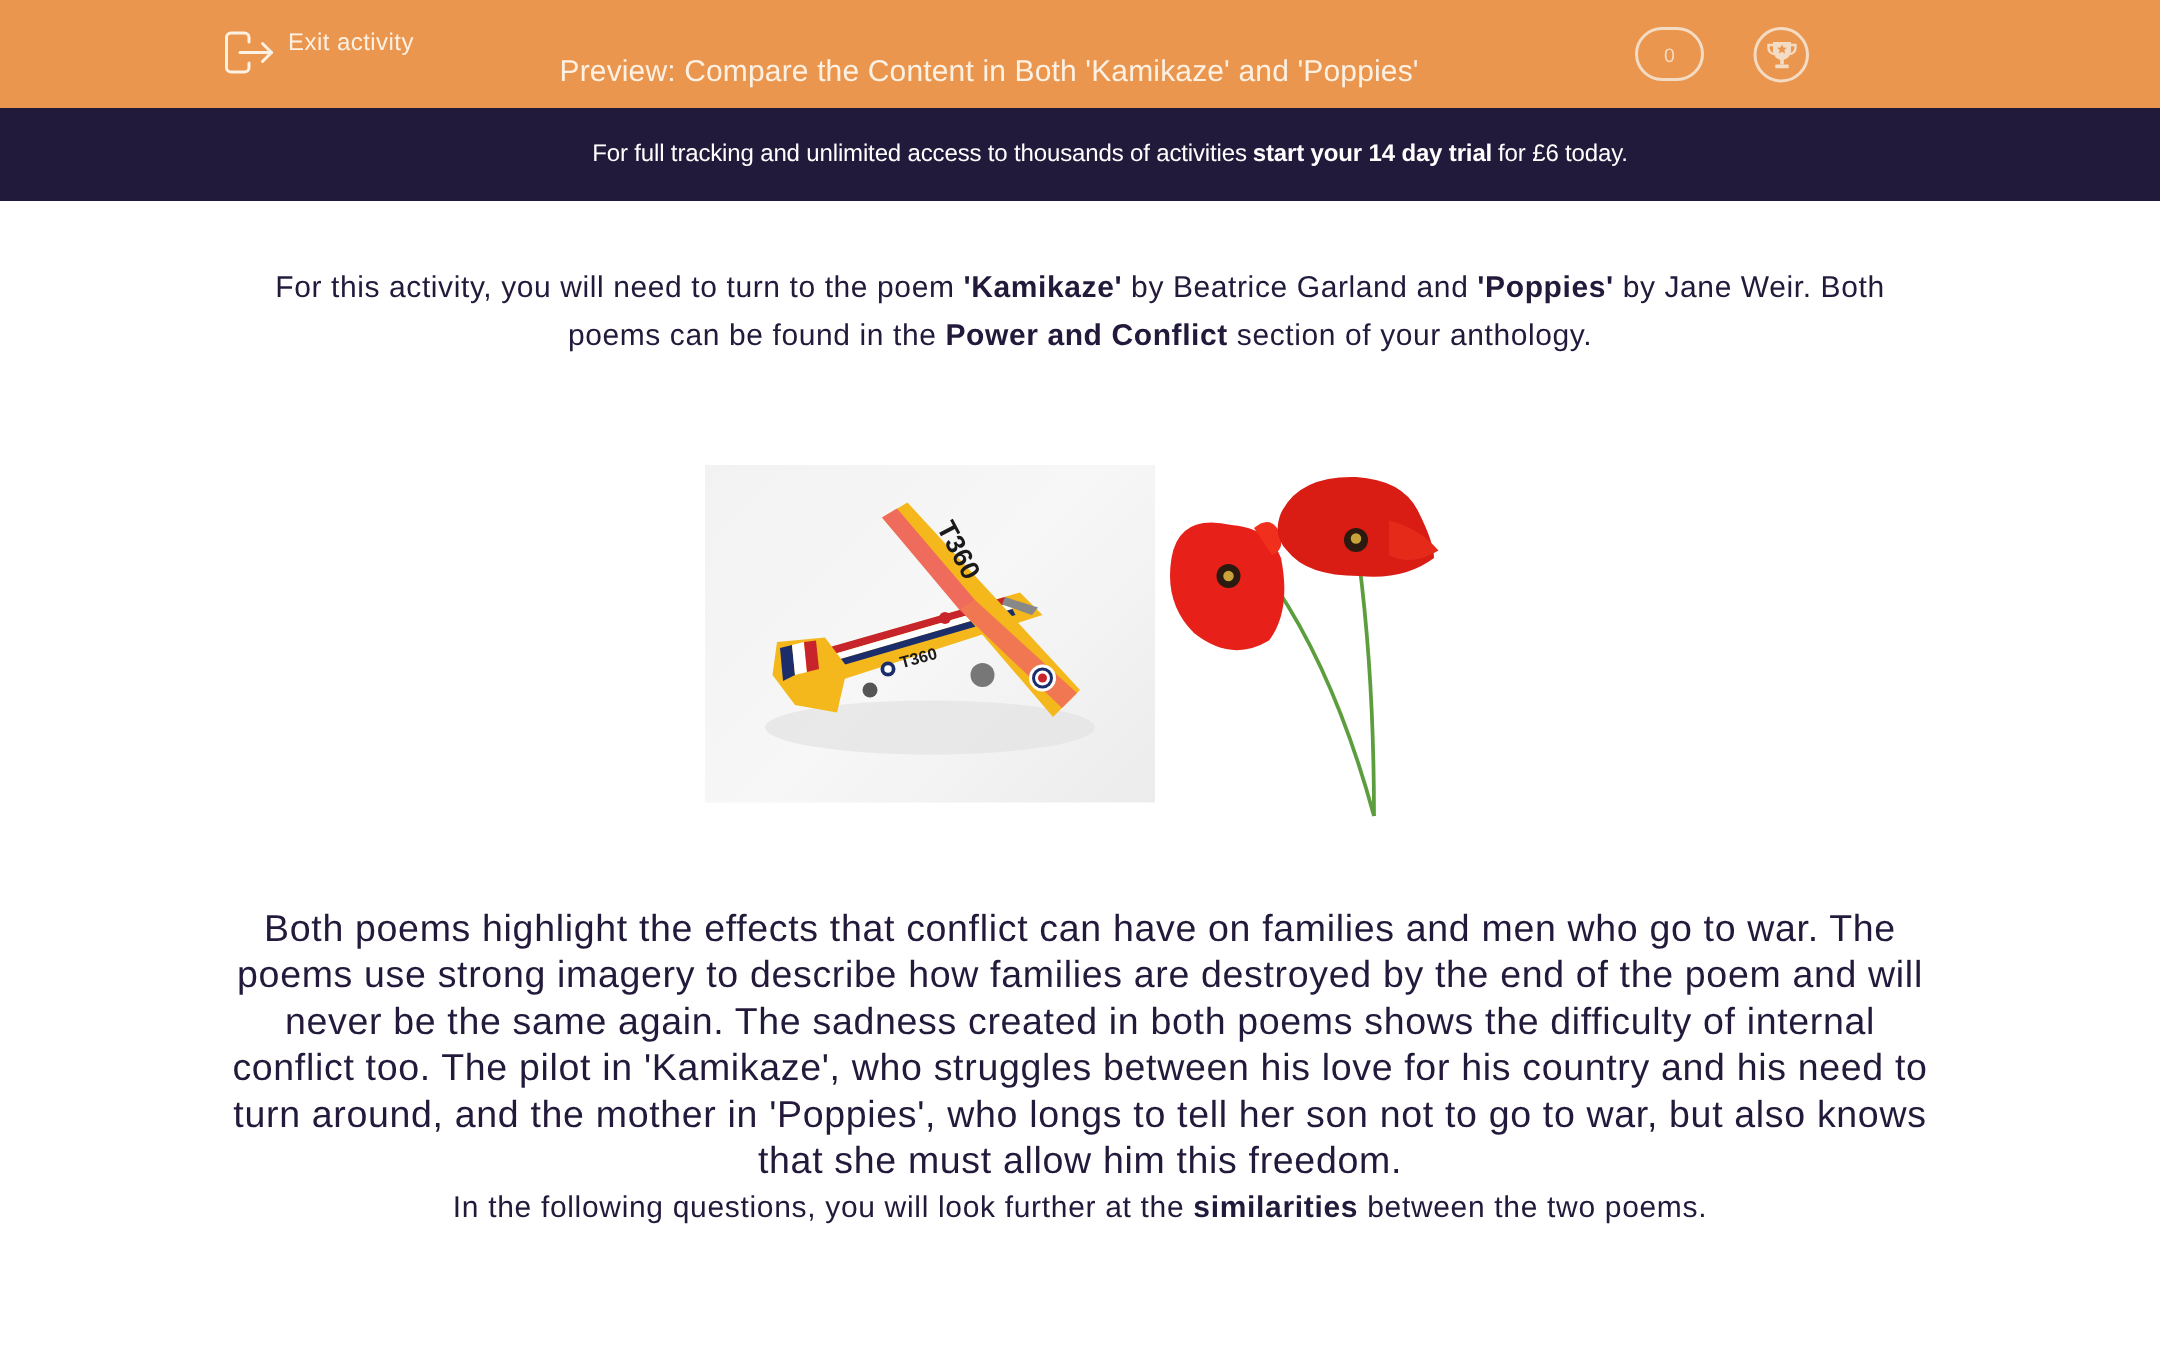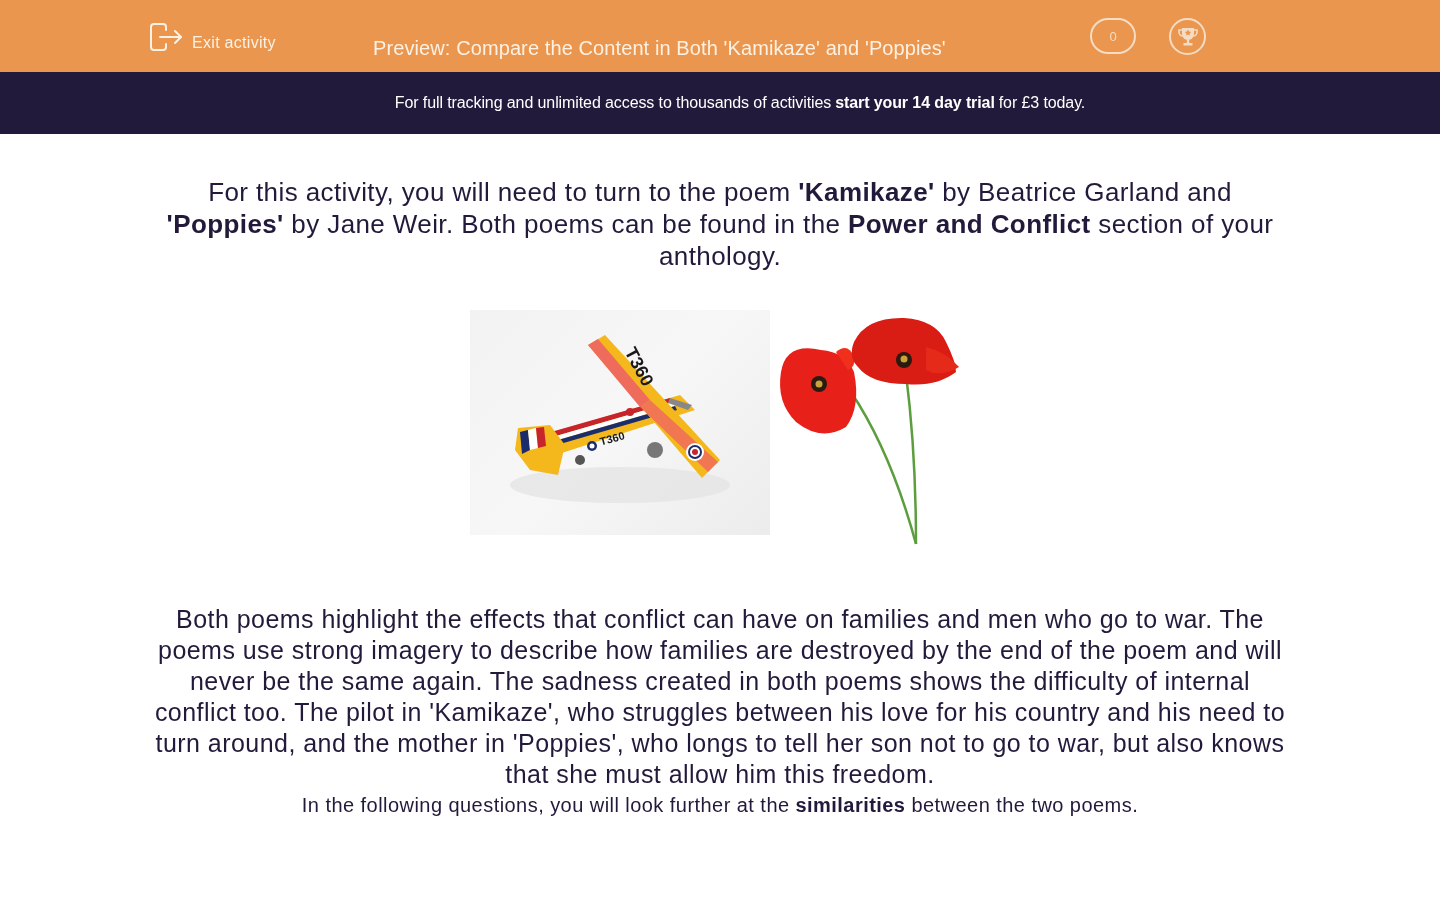--- a/index.html
+++ b/index.html
@@ -5,21 +5,21 @@
     * { box-sizing: border-box; margin: 0; padding: 0; }
     html, body { width: 1440px; height: 900px; overflow: hidden; background: #ffffff; }
     body { font-family: "Liberation Sans", sans-serif; color: #231a3b; }
 
     .topbar {
       position: absolute; left: 0; top: 0; width: 1440px; height: 72px;
       background: #ea964e;
     }
     .exit-btn {
       position: absolute; left: 149px; top: 20px; height: 32px;
-      display: flex; align-items: flex-end; gap: 9px; cursor: pointer;
+      display: flex; align-items: flex-start; gap: 9px; cursor: pointer;
       color: #fdf1e4; font-size: 16px; letter-spacing: 0.3px;
     }
     .exit-btn svg { width: 34px; height: 30px; display: block; }
     .page-title {
       position: absolute; left: 373px; top: 36px;
       color: #fdf1e4; font-size: 20px; line-height: 24px; letter-spacing: 0.1px;
       white-space: nowrap;
     }
     .score-pill {
       position: absolute; left: 1090px; top: 18px; width: 46px; height: 36px;
@@ -36,21 +36,21 @@
     .promo-bar {
       position: absolute; left: 0; top: 72px; width: 1440px; height: 62px;
       background: #221a3b; color: #ffffff;
       display: flex; align-items: center; justify-content: center;
       font-size: 16px; letter-spacing: -0.1px; padding-left: 40px;
     }
     .promo-bar b { font-weight: 700; margin: 0 4px; cursor: pointer; }
 
     .content {
       position: absolute; left: 150px; top: 176px; width: 1140px;
-      text-align: center; font-size: 26px; line-height: 32px; color: #231a3b;
+      text-align: center; font-size: 20px; line-height: 32px; color: #231a3b;
       letter-spacing: 0.4px;
     }
     .content b { font-weight: 700; }
     .intro { margin: 0 0 0 0; }
 
     .images {
       position: absolute; left: 470px; top: 310px; width: 500px; height: 240px;
     }
     .plane-img {
       position: absolute; left: 0; top: 0; width: 300px; height: 225px;
@@ -92,21 +92,21 @@
       <rect x="10.8" y="14" width="2.4" height="4" fill="#f4dcc4"></rect>
       <rect x="7.5" y="18" width="9" height="2.5" rx="0.6" fill="#f4dcc4"></rect>
       <path d="M12 4.6 l1 2 2.2 0.3 -1.6 1.5 0.4 2.2 -2 -1.1 -2 1.1 0.4 -2.2 -1.6 -1.5 2.2 -0.3 Z" fill="#ea964e"></path>
     </svg>
   </div>
 </div>
 
 <div class="promo-bar">
   <span>For full tracking and unlimited access to thousands of activities</span>
   <b>start your 14 day trial</b>
-  <span>for £3 today.</span>
+  <span>for £6 today.</span>
 </div>
 
 <div class="content">
   <p class="intro"><span>For this activity, you will need to turn to the poem </span><b>'Kamikaze'</b><span> by Beatrice Garland and </span><b>'Poppies'</b><span> by Jane Weir. Both poems can be found in the </span><b>Power and Conflict</b><span> section of your anthology.</span></p>
 </div>
 
 <div class="images">
   <div class="plane-img">
     <svg viewBox="0 0 300 225" width="300" height="225">
       <ellipse cx="150" cy="175" rx="110" ry="18" fill="#e2e2e2" opacity="0.7"></ellipse>

